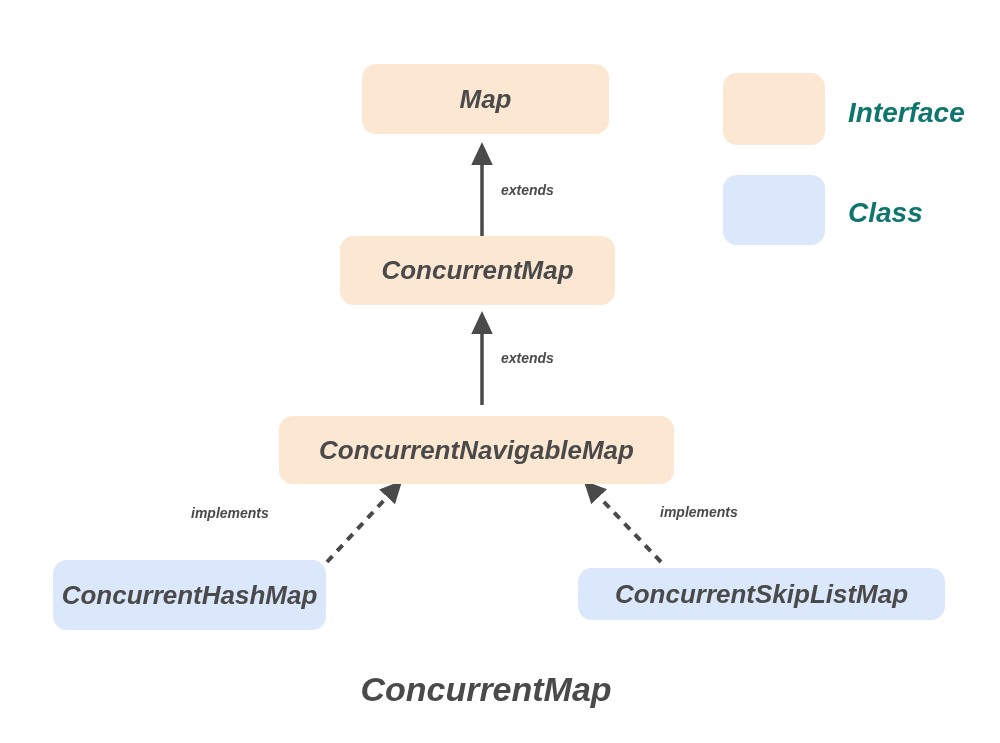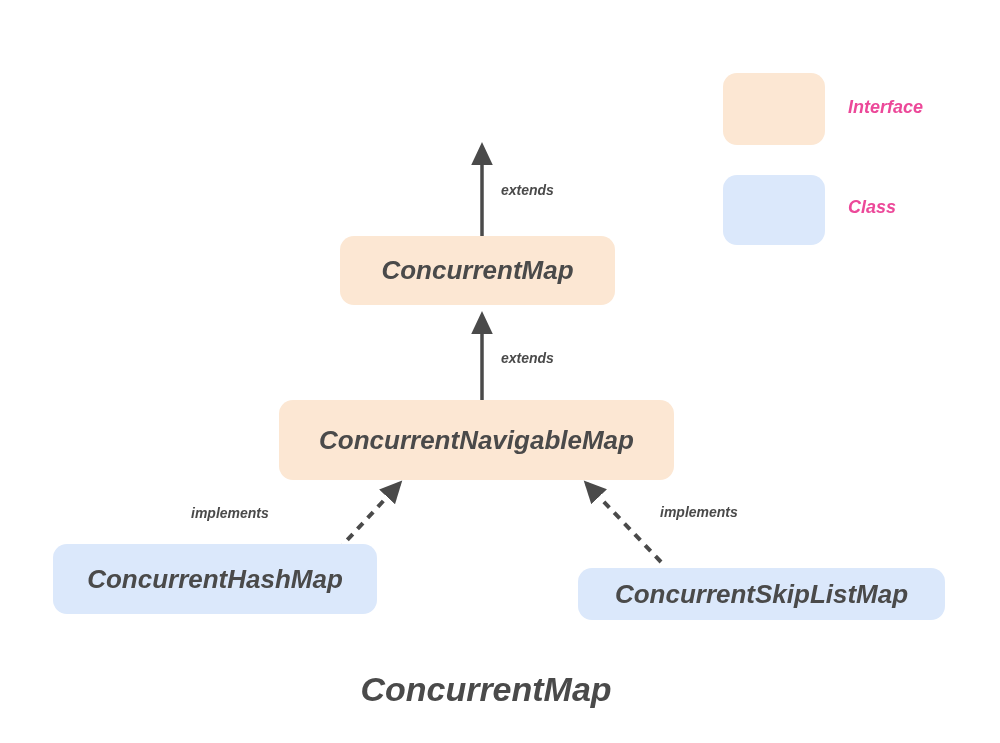--- a/index.html
+++ b/index.html
@@ -33,22 +33,22 @@
     font-style: italic;
     font-size: 26px;
     color: #4a4a4a;
     letter-spacing: 0px;
   }
   .node.interface { background: #fce7d3; }
   .node.class     { background: #dbe8fb; }
 
   #node-map                      { left: 362px; top: 64px;  width: 247px; height: 70px; }
   #node-concurrent-map           { left: 340px; top: 236px; width: 275px; height: 69px; }
-  #node-concurrent-navigable-map { left: 279px; top: 400px; width: 395px; height: 80px; }
-  #node-concurrent-hash-map      { left: 53px;  top: 544px; width: 324px; height: 70px; }
+  #node-concurrent-navigable-map { left: 279px; top: 416px; width: 395px; height: 68px; }
+  #node-concurrent-hash-map      { left: 53px;  top: 560px; width: 273px; height: 70px; }
   #node-concurrent-skip-list-map { left: 578px; top: 568px; width: 367px; height: 52px; }
 
   .edge-label {
     position: absolute;
     font-weight: bold;
     font-style: italic;
     font-size: 14px;
     color: #4a4a4a;
     white-space: nowrap;
   }
@@ -60,22 +60,22 @@
   .legend-swatch {
     position: absolute;
     border-radius: 14px;
   }
   #legend-swatch-interface { left: 723px; top: 73px;  width: 102px; height: 72px; background: #fce7d3; }
   #legend-swatch-class     { left: 723px; top: 175px; width: 102px; height: 70px; background: #dbe8fb; }
   .legend-label {
     position: absolute;
     font-weight: bold;
     font-style: italic;
-    font-size: 18px;
-    color: #ec4899;
+    font-size: 28px;
+    color: #0f766e;
     white-space: nowrap;
   }
   #legend-label-interface { left: 848px; top: 97px; }
   #legend-label-class     { left: 848px; top: 197px; font-style: italic; }
 
   .caption {
     position: absolute;
     left: 486px;
     top: 670px;
     transform: translateX(-50%);
@@ -99,20 +99,23 @@
       <marker id="arrowhead-dashed" markerWidth="6.4" markerHeight="5.6" refX="4.4" refY="2.7" orient="auto" markerUnits="strokeWidth">
         <path d="M0,0 L5.6,2.7 L0,5.4 z" fill="#4a4a4a"></path>
       </marker>
     </defs>
     <line x1="482" y1="236" x2="482" y2="147" stroke="#4a4a4a" stroke-width="3.5" marker-end="url(#arrowhead-solid)"></line>
     <line x1="482" y1="405" x2="482" y2="316" stroke="#4a4a4a" stroke-width="3.5" marker-end="url(#arrowhead-solid)"></line>
     <line x1="327" y1="562" x2="399" y2="484" stroke="#4a4a4a" stroke-width="4" stroke-dasharray="8 7" marker-end="url(#arrowhead-dashed)"></line>
     <line x1="661" y1="562" x2="587" y2="484" stroke="#4a4a4a" stroke-width="4" stroke-dasharray="8 7" marker-end="url(#arrowhead-dashed)"></line>
   </svg>
 
+  <div class="node interface" id="node-map">
+    <span>Map</span>
+  </div>
 
   <div class="node interface" id="node-concurrent-map">
     <span>ConcurrentMap</span>
   </div>
 
   <div class="node interface" id="node-concurrent-navigable-map">
     <span>ConcurrentNavigableMap</span>
   </div>
 
   <div class="node class" id="node-concurrent-hash-map">

